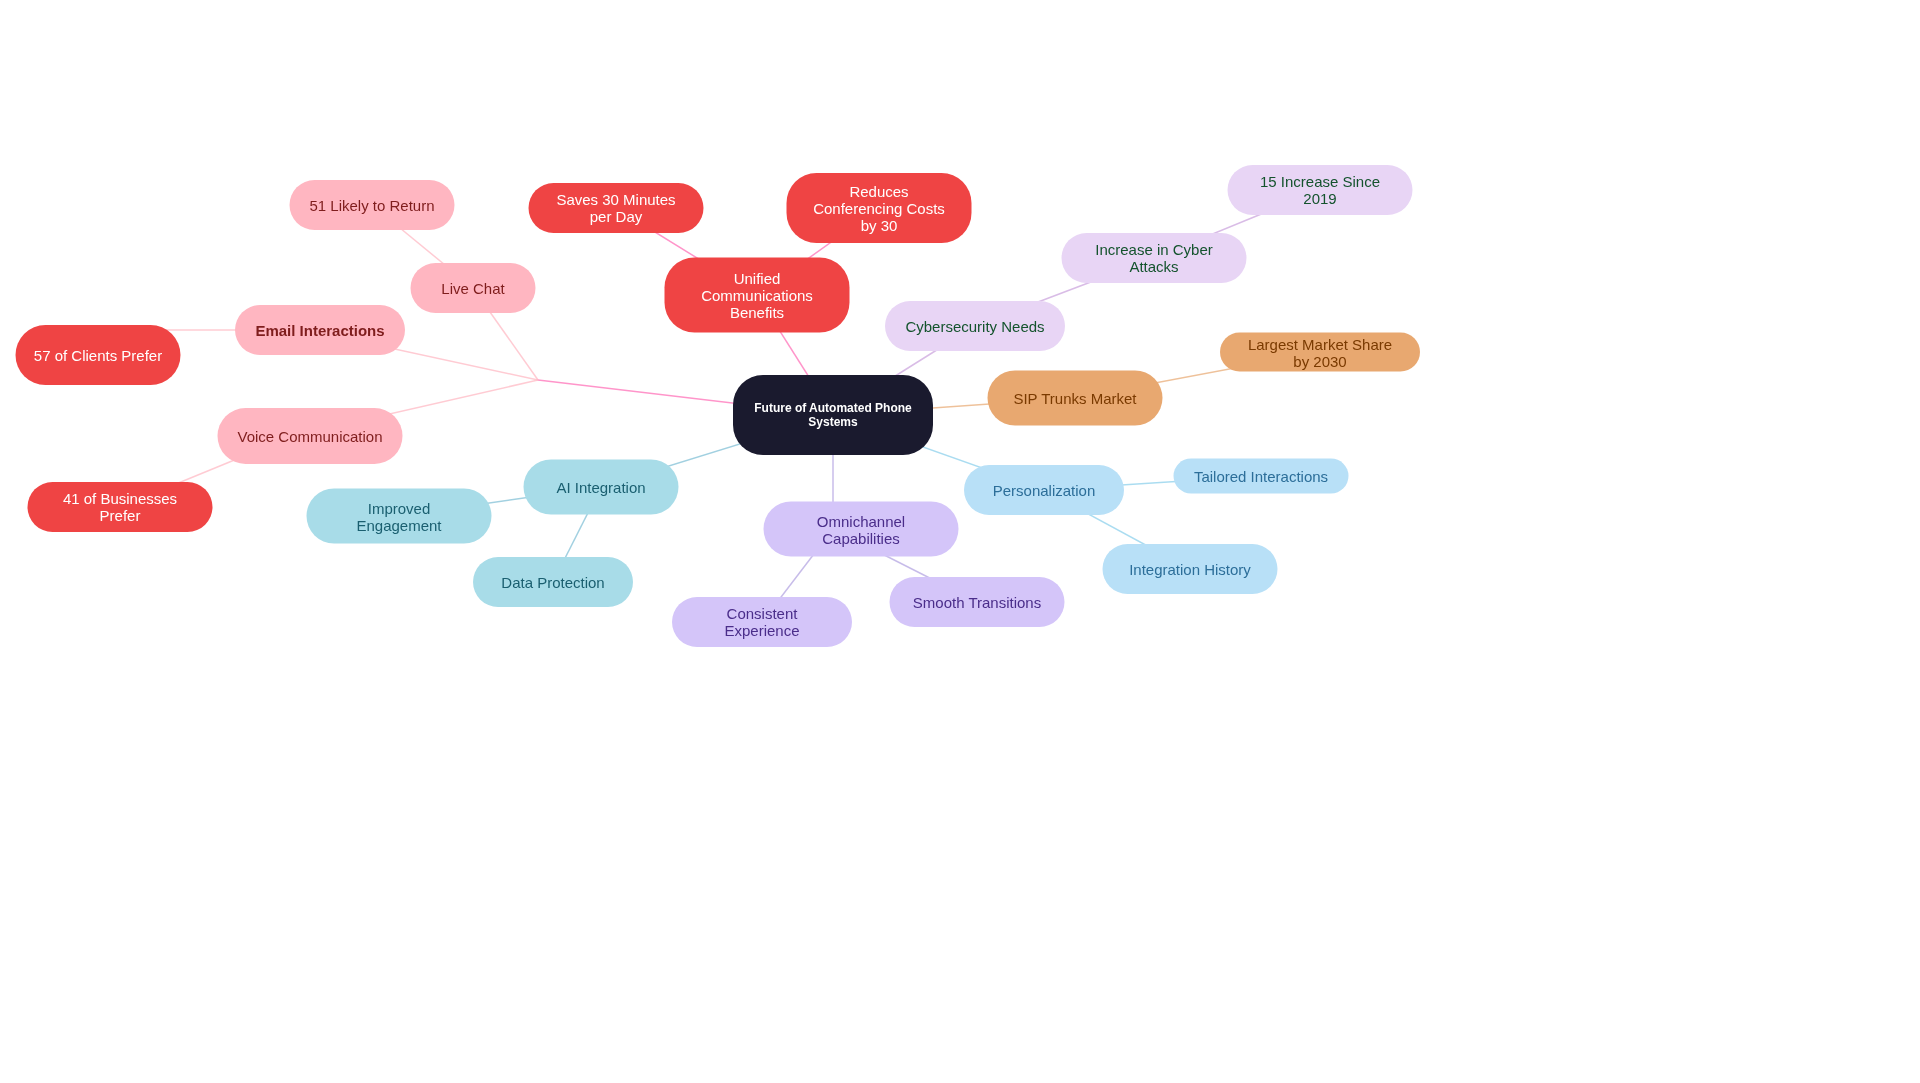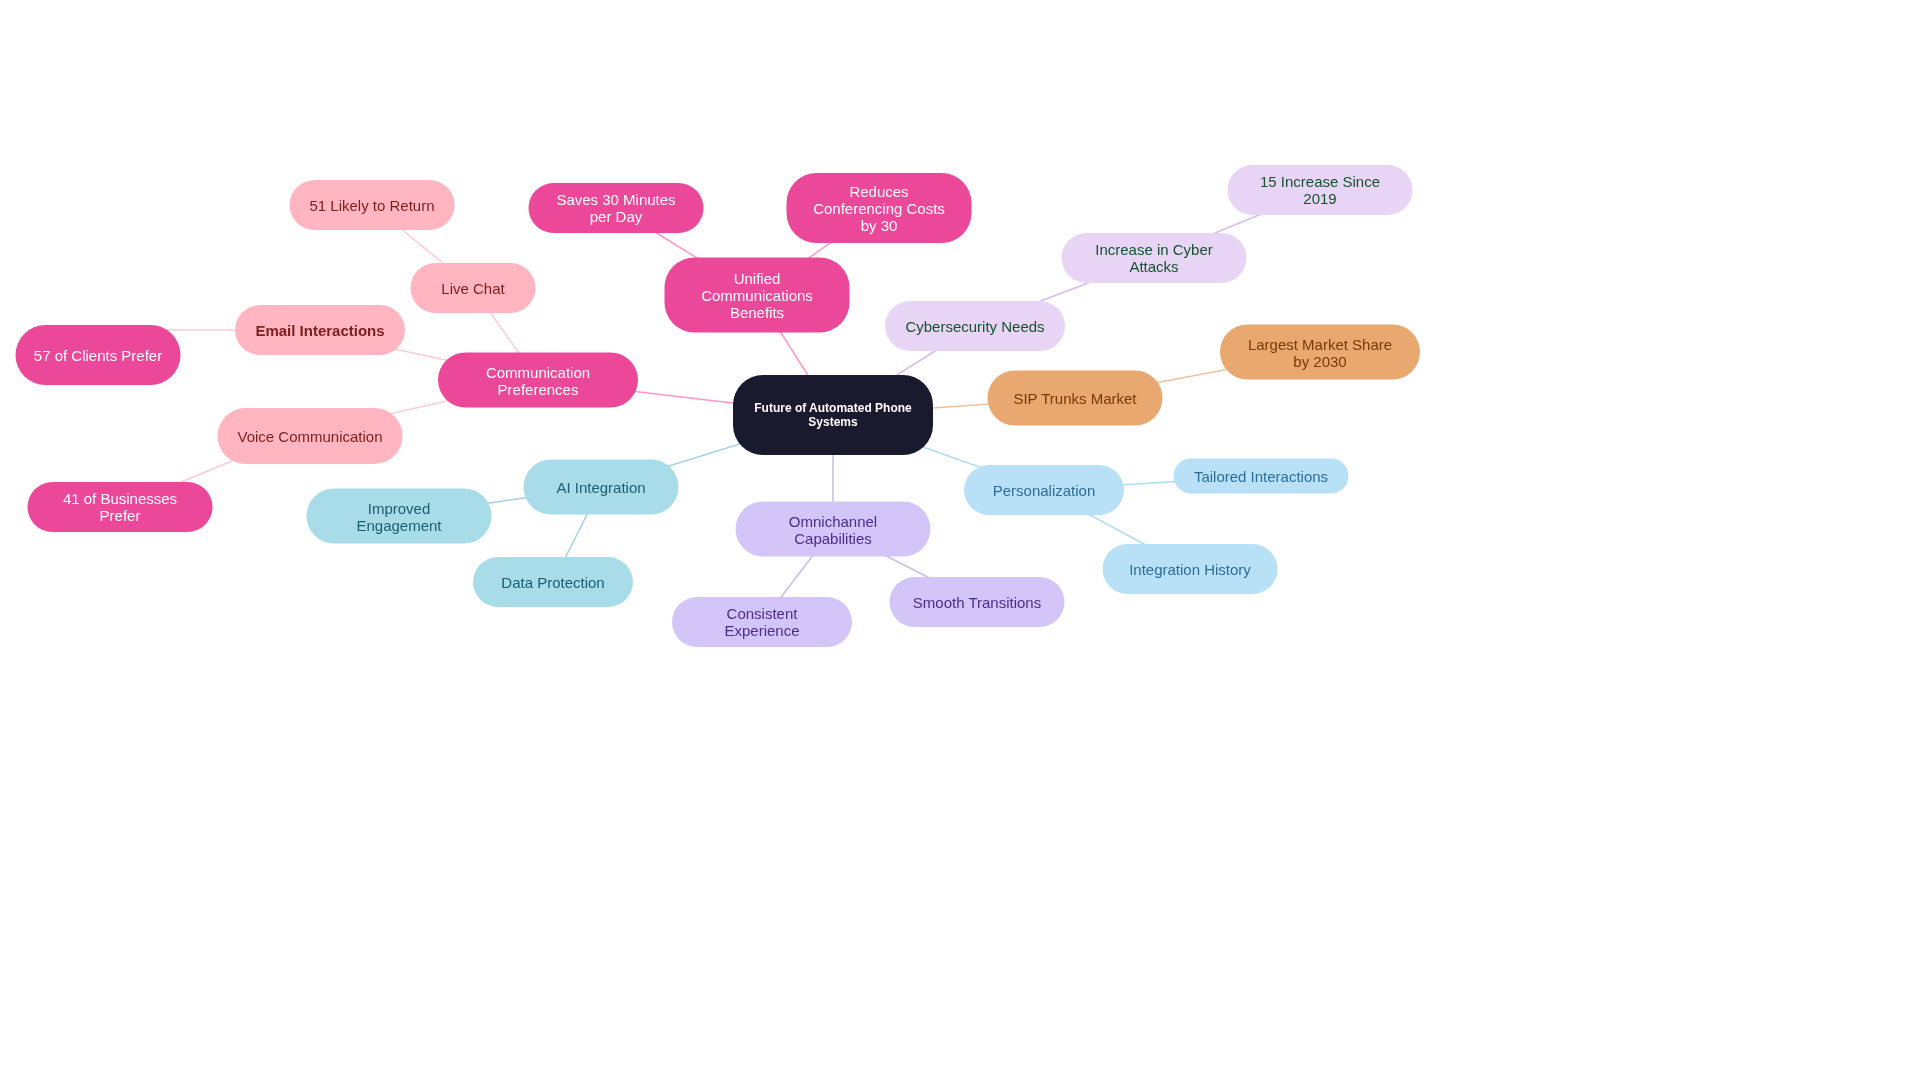--- a/index.html
+++ b/index.html
@@ -39,21 +39,21 @@
     .node-center {
       background: #1a1a2e;
       color: #ffffff;
       font-size: 12px;
       font-weight: 600;
       border-radius: 30px;
       width: 200px;
       height: 80px;
     }
     .node-pink {
-      background: #ec4899;
+      background: #ef4444;
       color: #fff;
     }
     .node-pink-light {
       background: #ffb6c1;
       color: #7f1d1d;
     }
     .node-purple-light {
       background: #e8d5f5;
       color: #14532d;
     }
@@ -113,21 +113,20 @@
   </svg>
 
   <div class="node node-center" style="left: 833px; top: 415px; width: 200px; height: 80px;">Future of Automated Phone Systems</div>
 
   <div class="node node-pink" style="left: 757px; top: 295px; width: 185px; height: 75px;">Unified Communications Benefits</div>
 
   <div class="node node-pink" style="left: 616px; top: 208px; width: 175px; height: 50px;">Saves 30 Minutes per Day</div>
 
   <div class="node node-pink" style="left: 879px; top: 208px; width: 185px; height: 70px;">Reduces Conferencing Costs by 30</div>
 
-  <div class="node node-pink" style="left: 538px; top: 380px; width: 200px; height: 55px;">Communication Preferences</div>
 
   <div class="node node-pink-light" style="left: 473px; top: 288px; width: 125px; height: 50px;">Live Chat</div>
 
   <div class="node node-pink-light" style="left: 320px; top: 330px; width: 170px; height: 50px; font-weight: bold;">Email Interactions</div>
 
   <div class="node node-pink-light" style="left: 310px; top: 436px; width: 185px; height: 56px;">Voice Communication</div>
 
   <div class="node node-pink-light" style="left: 372px; top: 205px; width: 165px; height: 50px;">51 Likely to Return</div>
 
   <div class="node node-pink" style="left: 98px; top: 330px; width: 165px; height: 60px; margin-top: 25px;">57 of Clients Prefer</div>
@@ -135,29 +134,29 @@
   <div class="node node-pink" style="left: 120px; top: 507px; width: 185px; height: 50px;">41 of Businesses Prefer</div>
 
   <div class="node node-purple-light" style="left: 975px; top: 326px; width: 180px; height: 50px;">Cybersecurity Needs</div>
 
   <div class="node node-purple-light" style="left: 1154px; top: 258px; width: 185px; height: 50px;">Increase in Cyber Attacks</div>
 
   <div class="node node-purple-light" style="left: 1320px; top: 190px; width: 185px; height: 50px;">15 Increase Since 2019</div>
 
   <div class="node node-orange" style="left: 1075px; top: 398px; width: 175px; height: 55px;">SIP Trunks Market</div>
 
-  <div class="node node-orange" style="left: 1320px; top: 352px; width: 200px; height: 55px;">Largest Market Share by 2030</div>
+  <div class="node node-orange" style="left: 1320px; top: 352px; width: 200px; height: 39px;">Largest Market Share by 2030</div>
 
   <div class="node node-blue-light" style="left: 1044px; top: 490px; width: 160px; height: 50px;">Personalization</div>
 
   <div class="node node-blue-light" style="left: 1261px; top: 476px; width: 175px; height: 35px;">Tailored Interactions</div>
 
   <div class="node node-blue-light" style="left: 1190px; top: 569px; width: 175px; height: 50px;">Integration History</div>
 
-  <div class="node node-lavender" style="left: 833px; top: 529px; width: 195px; height: 55px;">Omnichannel Capabilities</div>
+  <div class="node node-lavender" style="left: 861px; top: 529px; width: 195px; height: 55px;">Omnichannel Capabilities</div>
 
   <div class="node node-lavender" style="left: 977px; top: 602px; width: 175px; height: 50px;">Smooth Transitions</div>
 
   <div class="node node-lavender" style="left: 762px; top: 622px; width: 180px; height: 50px;">Consistent Experience</div>
 
   <div class="node node-teal" style="left: 601px; top: 487px; width: 155px; height: 55px;">AI Integration</div>
 
   <div class="node node-teal" style="left: 399px; top: 516px; width: 185px; height: 55px;">Improved Engagement</div>
 
   <div class="node node-teal" style="left: 553px; top: 582px; width: 160px; height: 50px;">Data Protection</div>

